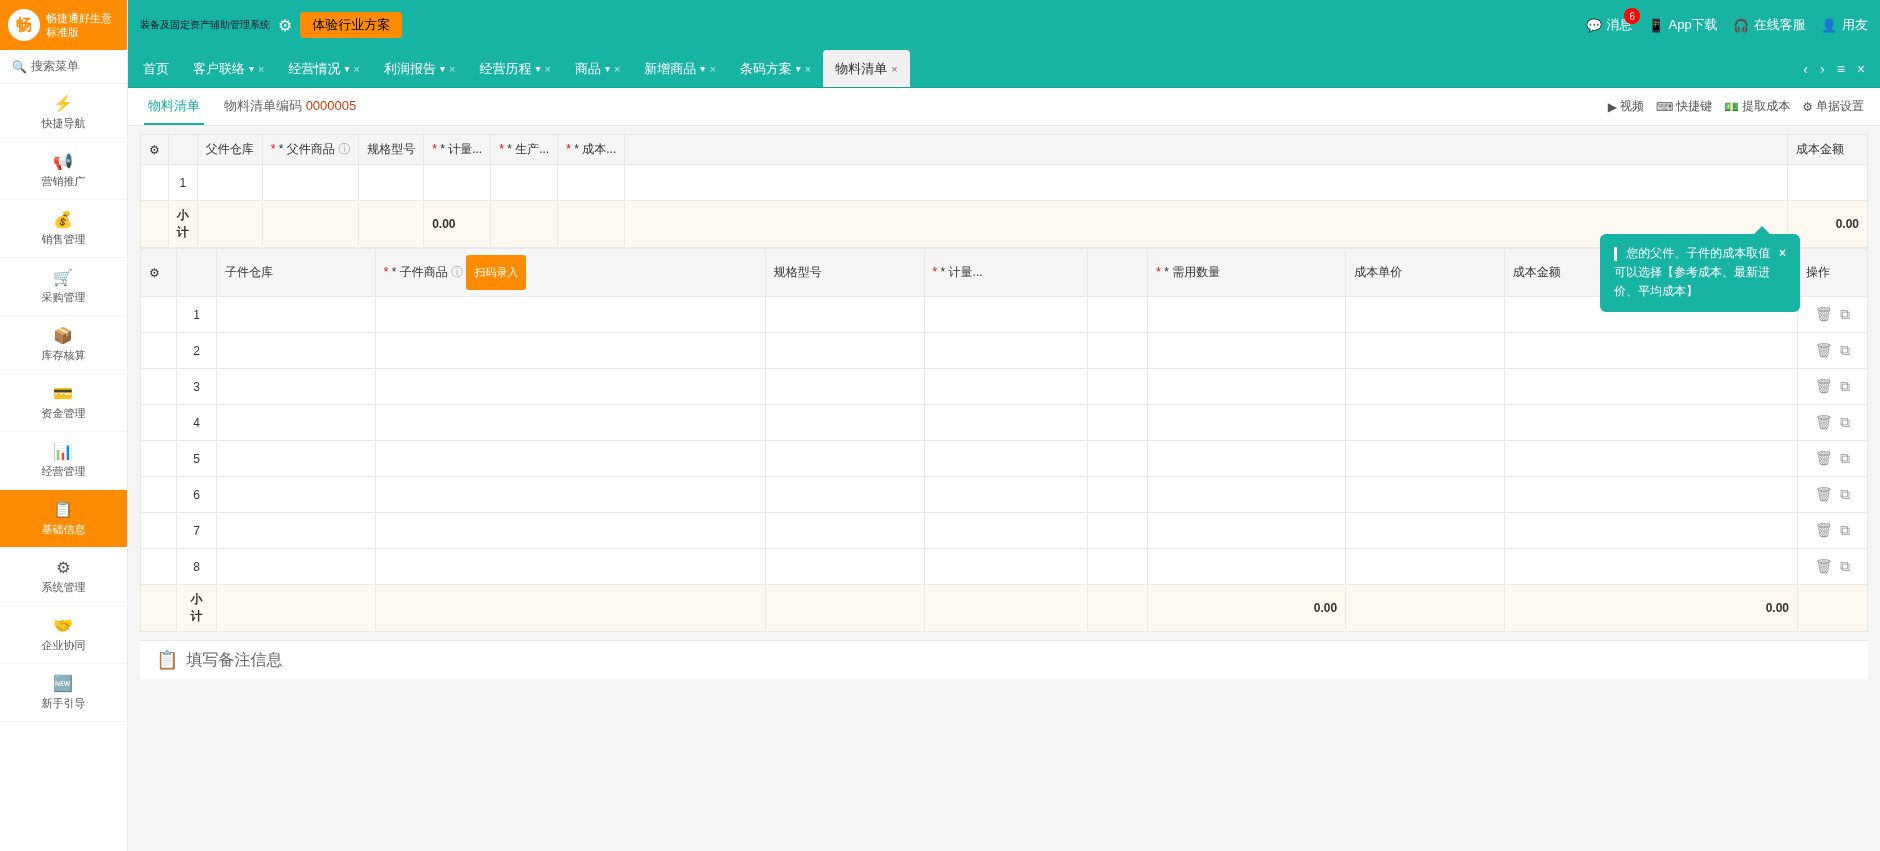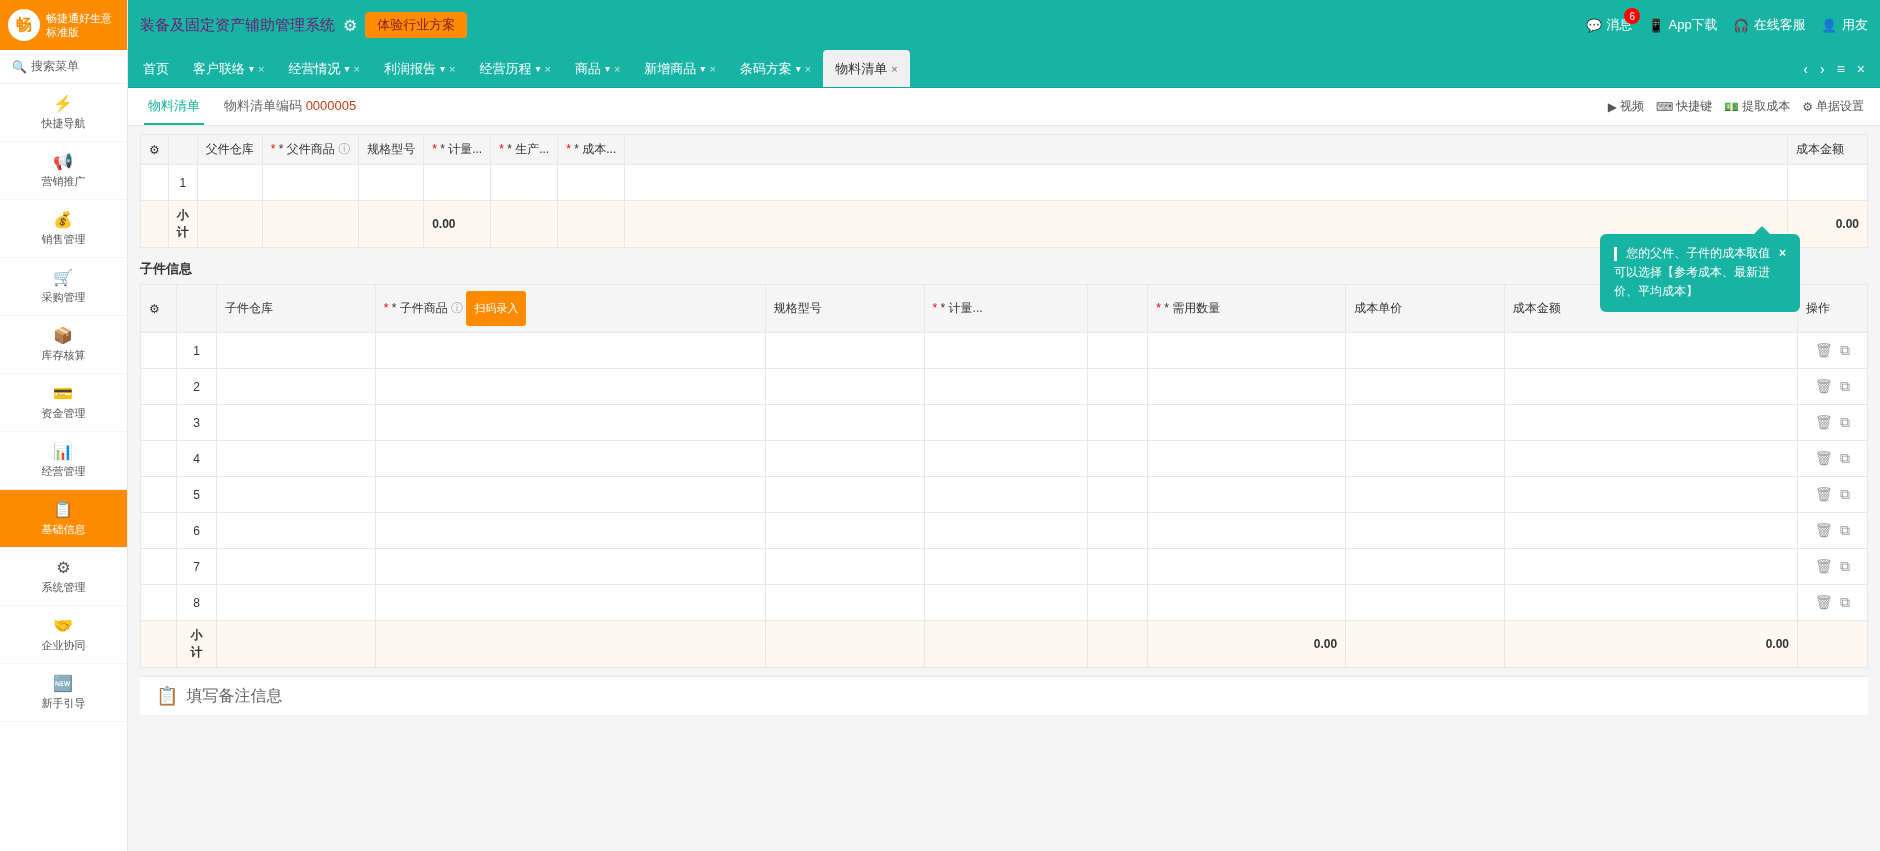--- a/index.html
+++ b/index.html
@@ -72,21 +72,21 @@
       background: #17b3a3;
       height: 50px;
       display: flex;
       align-items: center;
       padding: 0 12px;
       gap: 8px;
       flex-shrink: 0;
     }
     .topbar-trial {
       background: #ff8c00;
-      color: #7f1d1d;
+      color: #000000;
       border: none;
       border-radius: 4px;
       padding: 4px 12px;
       font-size: 13px;
       cursor: pointer;
     }
     .topbar-right {
       display: flex;
       align-items: center;
       gap: 16px;
@@ -364,21 +364,21 @@
   </div>
   <div class="sidebar-item">
     <span class="si-icon">🆕</span>
     <span class="si-label">新手引导</span>
   </div>
 </div>
 
 <div class="main-area">
 
   <div class="topbar">
-    <span style="color:#701a75;font-size:15px;">装备及固定资产辅助管理系统</span>
+    <span style="color:#0f172a;font-size:10px;">装备及固定资产辅助管理系统</span>
     <span class="settings-icon">⚙</span>
     <button class="topbar-trial">体验行业方案</button>
     <div style="flex:1"></div>
     <div class="topbar-right">
       <div class="topbar-right-item">
         <span>💬</span>
         <span>消息</span>
         <span class="badge">6</span>
       </div>
       <div class="topbar-right-item">
@@ -531,21 +531,20 @@
             <td></td>
             <td style="font-weight:bold;">0.00</td>
             <td></td>
             <td></td>
             <td></td>
             <td class="cost-amount-col" style="font-weight:bold;">0.00</td>
           </tr>
         </tbody>
       </table>
 
-      <div class="section-title" style="margin-top:12px;">子件信息</div>
       <table class="data-table">
         <thead>
           <tr>
             <th class="setting-icon-cell">⚙</th>
             <th class="col-num"></th>
             <th>子件仓库</th>
             <th>
               <span class="required-star">*</span> <span>* 子件商品</span>
               <span style="color:#aaa;">ⓘ</span>
               <button class="scan-btn">扫码录入</button>

